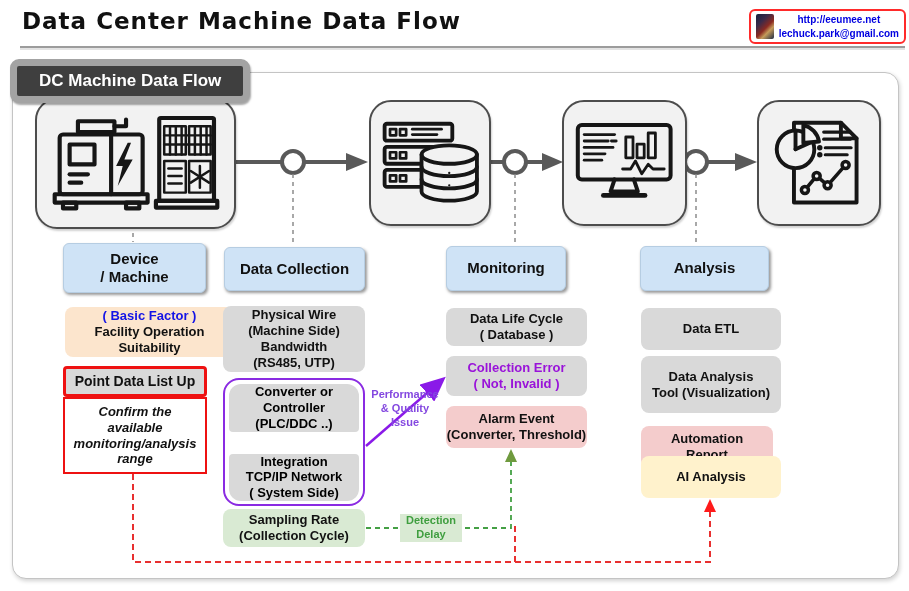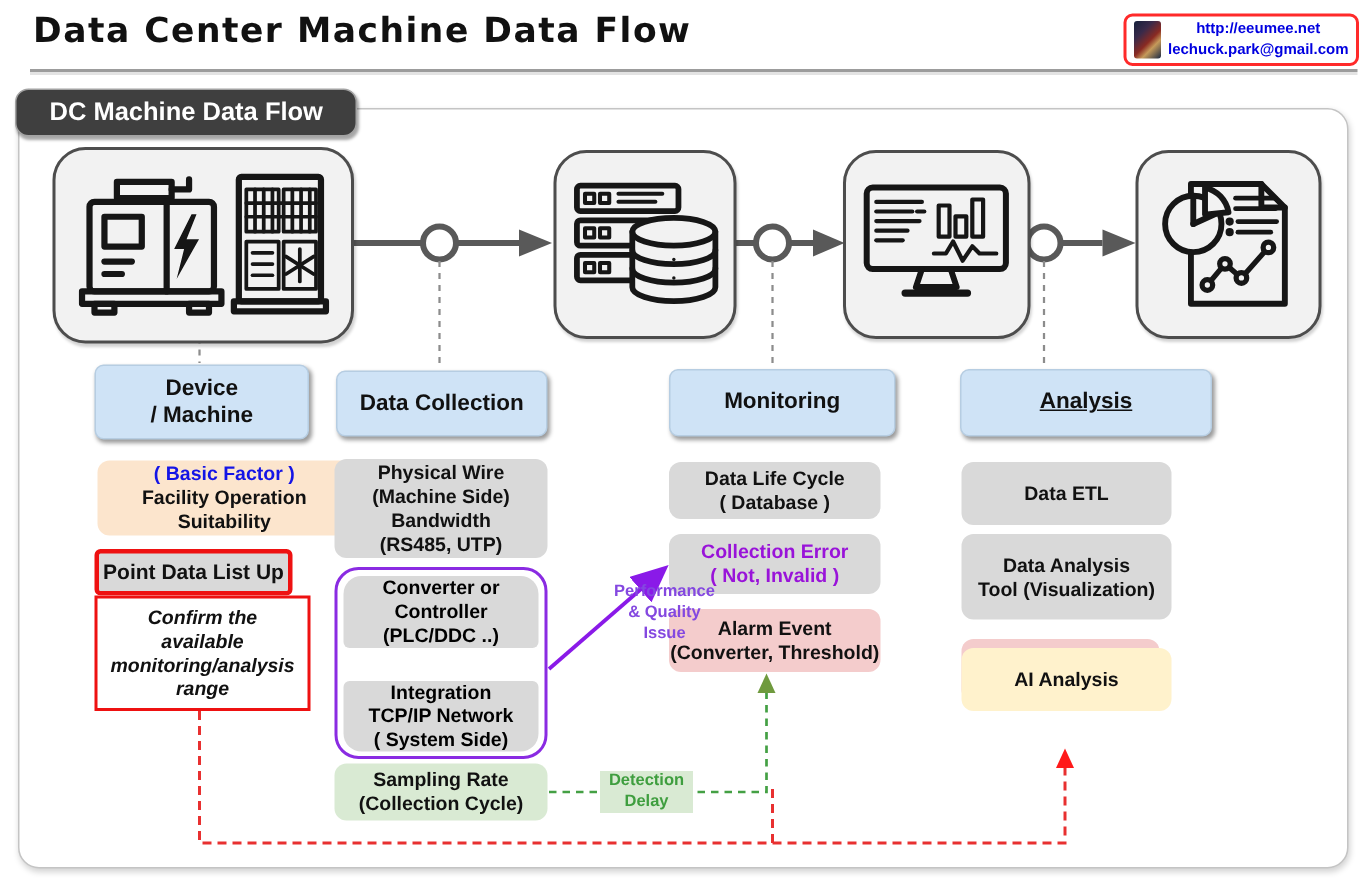--- a/index.html
+++ b/index.html
@@ -8,21 +8,21 @@
   .title{position:absolute;left:22px;top:8px;font-size:23px;font-weight:bold;color:#111;
          letter-spacing:1px;font-family:"DejaVu Sans",sans-serif;}
   .title-rule{position:absolute;left:20px;top:46px;width:885px;height:0;
          border-top:2px solid #9c9c9c;box-shadow:0 2px 0 #e3e3e3;}
   .contact{position:absolute;left:749px;top:9px;width:157px;height:35px;border:2px solid #ff2a2a;
          border-radius:6px;display:flex;align-items:center;gap:5px;padding:2px 5px;box-sizing:border-box;background:#fff;}
   .contact-img{width:37px;height:25px;border-radius:2px;
          background:linear-gradient(135deg,#15203c 0%,#3a2a4a 30%,#8a2a22 55%,#c59a5a 70%,#1b2a44 100%);}
   .contact-text{flex:1;text-align:center;font-size:10px;font-weight:bold;color:#0000e0;line-height:1.35;white-space:pre-line;}
   .badge{position:absolute;left:10px;top:59px;height:30px;padding:0 22px;background:#3f3f3f;
-         border:1px solid #a3a3a3;border-radius:9px;color:#fff;font-size:17px;font-weight:bold;
+         border:7px solid #a3a3a3;border-radius:9px;color:#fff;font-size:17px;font-weight:bold;
          display:flex;align-items:center;z-index:5;box-shadow:1px 2px 2px rgba(0,0,0,.35);}
   .container{position:absolute;left:12px;top:72px;width:885px;height:505px;background:#fff;
          border:1.5px solid #c4c4c4;border-radius:14px;box-shadow:1px 2px 4px rgba(0,0,0,.18);z-index:0;}
   .overlay{position:absolute;left:0;top:0;width:909px;height:591px;z-index:1;pointer-events:none;}
   .icon-box{position:absolute;background:#f2f2f2;border:2px solid #4d4d4d;border-radius:22px;
          display:flex;align-items:center;justify-content:center;z-index:2;box-shadow:1px 2px 2px rgba(0,0,0,.18);}
   .box{position:absolute;box-sizing:border-box;display:flex;flex-direction:column;align-items:center;
        justify-content:center;text-align:center;white-space:pre-line;font-weight:bold;color:#111;
        border-radius:8px;font-size:13px;line-height:1.22;z-index:2;}
   .blue-label{background:#cfe3f6;border:1px solid #b6cde2;border-radius:6px;font-size:15px;
@@ -37,21 +37,21 @@
   .point-box{background:#d9d9d9;border:3px solid #ee1111;border-radius:4px;font-size:14px;}
   .confirm-box{background:#fff;border:2px solid #ee1111;border-radius:0;font-style:italic;}
   .purple-group{position:absolute;box-sizing:border-box;border:2px solid #8a2be2;border-radius:16px;
        background:#fff;display:flex;flex-direction:column;gap:22px;padding:4px;z-index:2;}
   .purple-group .inner{flex:1;display:flex;align-items:center;justify-content:center;text-align:center;
        white-space:pre-line;font-weight:bold;font-size:13px;line-height:1.22;background:#d9d9d9;}
   .purple-group .inner.top{border-radius:12px 12px 4px 4px;}
   .purple-group .inner.bot{border-radius:4px 4px 12px 12px;}
   .anno{position:absolute;font-size:11px;font-weight:bold;text-align:center;white-space:pre-line;
        line-height:1.25;z-index:3;}
-  .anno.purple{color:#8448e0;padding-left:38px;}
+  .anno.purple{color:#8448e0;}
   .anno.green{color:#3f9e3f;}
 </style>
 </head>
 <body>
 
 <div class="stage">
 
   <div class="title">Data Center Machine Data Flow</div>
   <div class="title-rule"></div>
 
@@ -216,29 +216,29 @@
         <circle cx="57" cy="74" r="4.5" fill="#f2f2f2"></circle>
         <circle cx="71" cy="86" r="4.5" fill="#f2f2f2"></circle>
         <circle cx="94" cy="60" r="4.5" fill="#f2f2f2"></circle>
       </g>
     </svg>
   </div>
 
   <div class="box blue-label" style="left:63px;top:243px;width:143px;height:50px;">Device
 / Machine</div>
   <div class="box blue-label" style="left:224px;top:247px;width:141px;height:44px;">Data Collection</div>
-  <div class="box blue-label" style="left:446px;top:246px;width:151px;height:45px;">Monitoring</div>
-  <div class="box blue-label" style="left:640px;top:246px;width:168px;height:45px;text-decoration:underline;">Analysis</div>
+  <div class="box blue-label" style="left:446px;top:246px;width:120px;height:45px;">Monitoring</div>
+  <div class="box blue-label" style="left:640px;top:246px;width:129px;height:45px;">Analysis</div>
 
   <div class="box orange" style="left:65px;top:307px;width:169px;height:50px;">
     <span class="blue-line">( Basic Factor )</span>
     <span>Facility Operation
 Suitability</span>
   </div>
-  <div class="box point-box" style="left:63px;top:366px;width:132px;height:31px;">Point Data List Up</div>
+  <div class="box point-box" style="left:63px;top:366px;width:144px;height:31px;">Point Data List Up</div>
   <div class="box confirm-box" style="left:63px;top:397px;width:144px;height:77px;">Confirm the
 available
 monitoring/analysis
 range</div>
 
   <div class="box gray" style="left:223px;top:306px;width:142px;height:66px;">Physical Wire
 (Machine Side)
 Bandwidth
 (RS485, UTP)</div>
   <div class="purple-group" style="left:223px;top:378px;width:142px;height:128px;">
@@ -257,21 +257,21 @@
   <div class="box gray purple-text" style="left:446px;top:356px;width:141px;height:40px;">Collection Error
 ( Not, Invalid )</div>
   <div class="box pink" style="left:446px;top:406px;width:141px;height:42px;">Alarm Event
 (Converter, Threshold)</div>
 
   <div class="box gray" style="left:641px;top:308px;width:140px;height:42px;">Data ETL</div>
   <div class="box gray" style="left:641px;top:356px;width:140px;height:57px;">Data Analysis
 Tool (Visualization)</div>
   <div class="box pink" style="left:641px;top:406px;width:132px;height:42px;margin-top:20px;">Automation
 Report</div>
-  <div class="box yellow" style="left:641px;top:432px;width:140px;height:42px;">AI Analysis</div>
+  <div class="box yellow" style="left:641px;top:456px;width:140px;height:42px;">AI Analysis</div>
 
   <div class="anno purple" style="left:366px;top:388px;width:78px;">Performance
 &amp; Quality
 Issue</div>
   <div class="anno green" style="left:400px;top:514px;width:62px;">Detection
 Delay</div>
 
 </div>
 
 </body></html>

